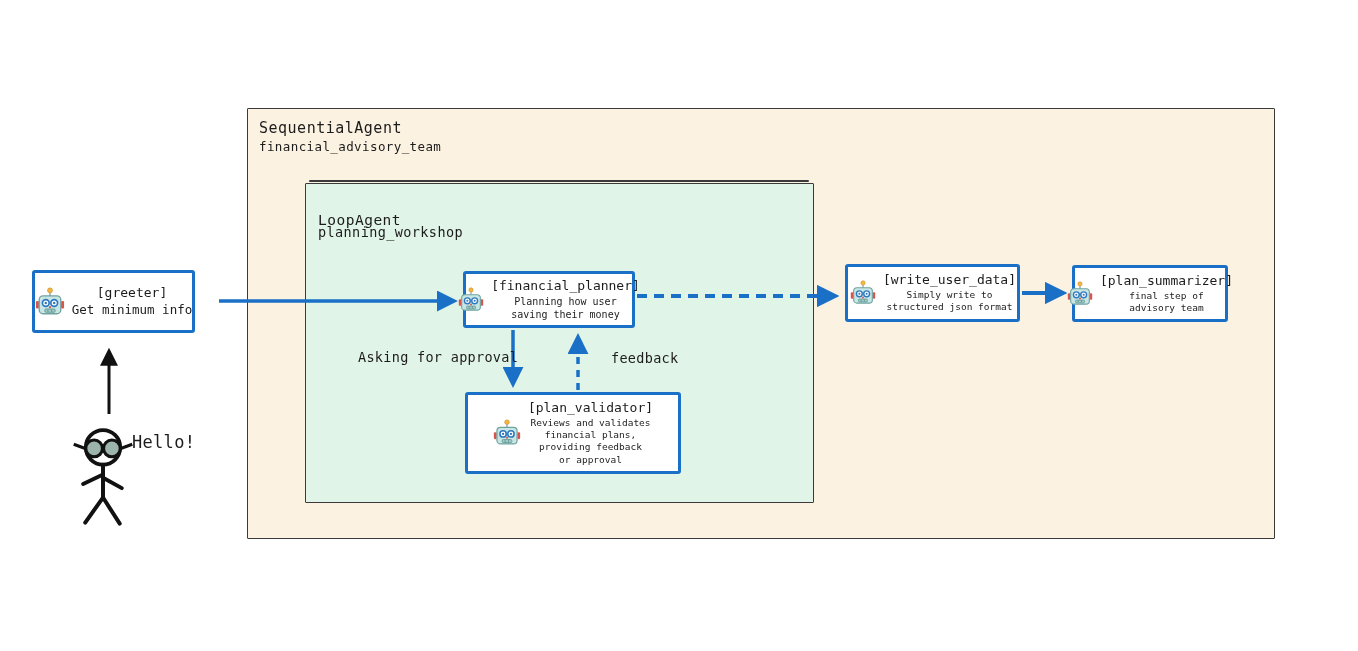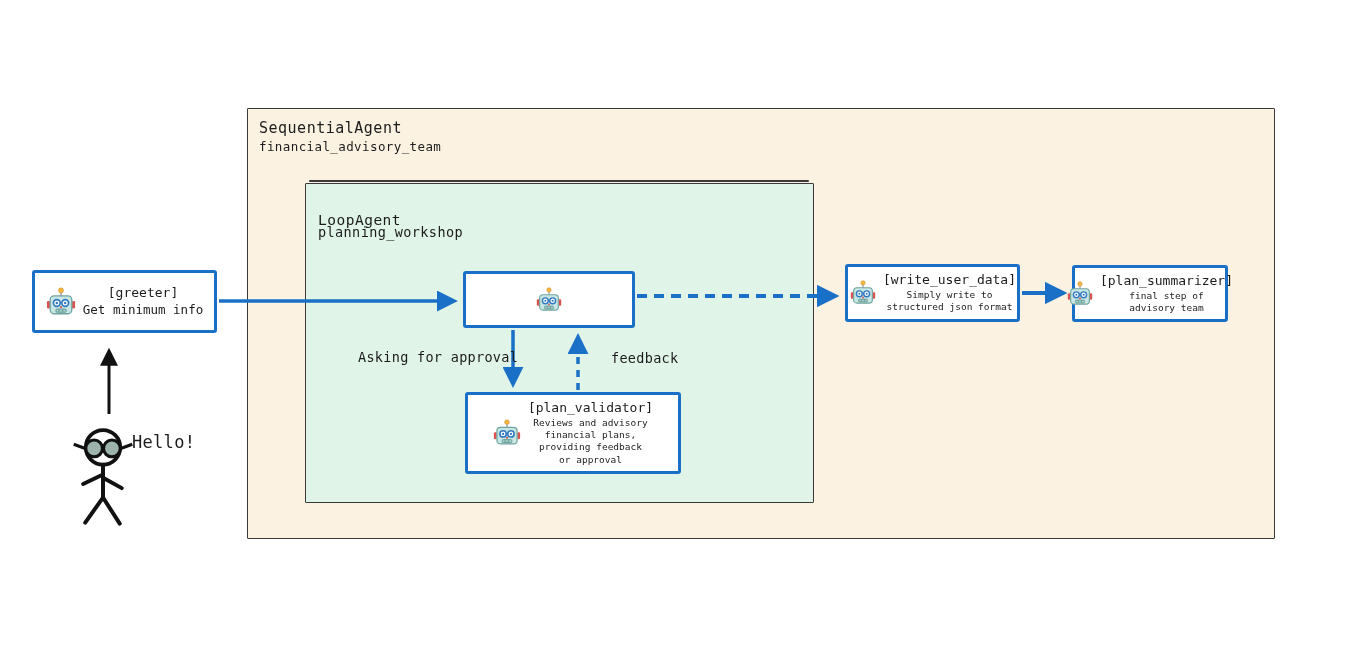--- a/index.html
+++ b/index.html
@@ -18,21 +18,21 @@
   .loop-title{left:318px;top:212px;font-size:14.5px;}
   .loop-subtitle{left:318px;top:224px;font-size:13.5px;}
   .node{
     position:absolute;background:#ffffff;border:3px solid var(--node-border,#1a70c7);
     border-radius:3px;box-sizing:border-box;display:flex;align-items:center;justify-content:center;
     gap:7px;padding:2px 6px;
   }
   .node .txt{text-align:center;line-height:1.3;}
   .node .title{font-size:13px;white-space:nowrap;}
   .node .desc{font-size:10px;white-space:nowrap;}
-  .node-greeter{left:32px;top:270px;width:185px;height:63px;justify-content:center;}
+  .node-greeter{left:32px;top:270px;width:163px;height:63px;justify-content:center;}
   .node-greeter .desc{font-size:12.5px;}
   .node-financial-planner{left:463px;top:271px;width:172px;height:57px;}
   .node-plan-validator{left:465px;top:392px;width:216px;height:82px;}
   .node-plan-validator .desc{font-size:9.5px;}
   .node-write-user-data{left:845px;top:264px;width:175px;height:58px;padding-left:7px;}
   .node-write-user-data .desc{font-size:9.5px;}
   .node-plan-summarizer{left:1072px;top:265px;width:156px;height:57px;}
   .node-plan-summarizer .desc{font-size:9.5px;}
   .edge-label{position:absolute;font-size:13.5px;white-space:nowrap;letter-spacing:0.3px;}
   .label-asking{left:358px;top:349px;}
@@ -104,41 +104,46 @@
       <rect x="4.5" y="9.5" width="23" height="19" rx="4" fill="#c8e7e4" stroke="#6fa3a0" stroke-width="1.4"></rect>
       <circle cx="11.5" cy="17" r="3.6" fill="#ffffff" stroke="#2e79c0" stroke-width="1.8"></circle>
       <circle cx="20.5" cy="17" r="3.6" fill="#ffffff" stroke="#2e79c0" stroke-width="1.8"></circle>
       <circle cx="11.5" cy="17" r="1.3" fill="#2e79c0"></circle>
       <circle cx="20.5" cy="17" r="1.3" fill="#2e79c0"></circle>
       <circle cx="16" cy="21.5" r="1.2" fill="#d9534f"></circle>
       <rect x="10.5" y="23.5" width="11" height="3.4" rx="1.2" fill="#9fcfca" stroke="#5f8f8c" stroke-width="0.9"></rect>
       <line x1="13.8" y1="23.8" x2="13.8" y2="26.6" stroke="#5f8f8c" stroke-width="0.9"></line>
       <line x1="17.8" y1="23.8" x2="17.8" y2="26.6" stroke="#5f8f8c" stroke-width="0.9"></line>
     </svg>
+    <div class="txt">
+      <div class="title">[financial_planner]</div>
+      <div class="desc">Planning how user</div>
+      <div class="desc">saving their money</div>
+    </div>
   </div>
 
   <div class="node node-plan-validator">
     <svg class="robot-icon-svg" width="28" height="28" viewBox="0 0 32 32">
       <circle cx="16" cy="3.6" r="2.6" fill="#f6b73c" stroke="#d0922a" stroke-width="0.8"></circle>
       <line x1="16" y1="6" x2="16" y2="9.5" stroke="#9aa3a3" stroke-width="1.6"></line>
       <rect x="1" y="15" width="3.2" height="8" rx="1.2" fill="#d9534f"></rect>
       <rect x="27.8" y="15" width="3.2" height="8" rx="1.2" fill="#d9534f"></rect>
       <rect x="4.5" y="9.5" width="23" height="19" rx="4" fill="#c8e7e4" stroke="#6fa3a0" stroke-width="1.4"></rect>
       <circle cx="11.5" cy="17" r="3.6" fill="#ffffff" stroke="#2e79c0" stroke-width="1.8"></circle>
       <circle cx="20.5" cy="17" r="3.6" fill="#ffffff" stroke="#2e79c0" stroke-width="1.8"></circle>
       <circle cx="11.5" cy="17" r="1.3" fill="#2e79c0"></circle>
       <circle cx="20.5" cy="17" r="1.3" fill="#2e79c0"></circle>
       <circle cx="16" cy="21.5" r="1.2" fill="#d9534f"></circle>
       <rect x="10.5" y="23.5" width="11" height="3.4" rx="1.2" fill="#9fcfca" stroke="#5f8f8c" stroke-width="0.9"></rect>
       <line x1="13.8" y1="23.8" x2="13.8" y2="26.6" stroke="#5f8f8c" stroke-width="0.9"></line>
       <line x1="17.8" y1="23.8" x2="17.8" y2="26.6" stroke="#5f8f8c" stroke-width="0.9"></line>
     </svg>
     <div class="txt">
       <div class="title">[plan_validator]</div>
-      <div class="desc">Reviews and advisory</div>
+      <div class="desc">Reviews and validates</div>
       <div class="desc">financial plans,</div>
       <div class="desc">providing feedback</div>
       <div class="desc">or approval</div>
     </div>
   </div>
 
   <div class="node node-write-user-data">
     <svg class="robot-icon-svg" width="26" height="26" viewBox="0 0 32 32">
       <circle cx="16" cy="3.6" r="2.6" fill="#f6b73c" stroke="#d0922a" stroke-width="0.8"></circle>
       <line x1="16" y1="6" x2="16" y2="9.5" stroke="#9aa3a3" stroke-width="1.6"></line>

